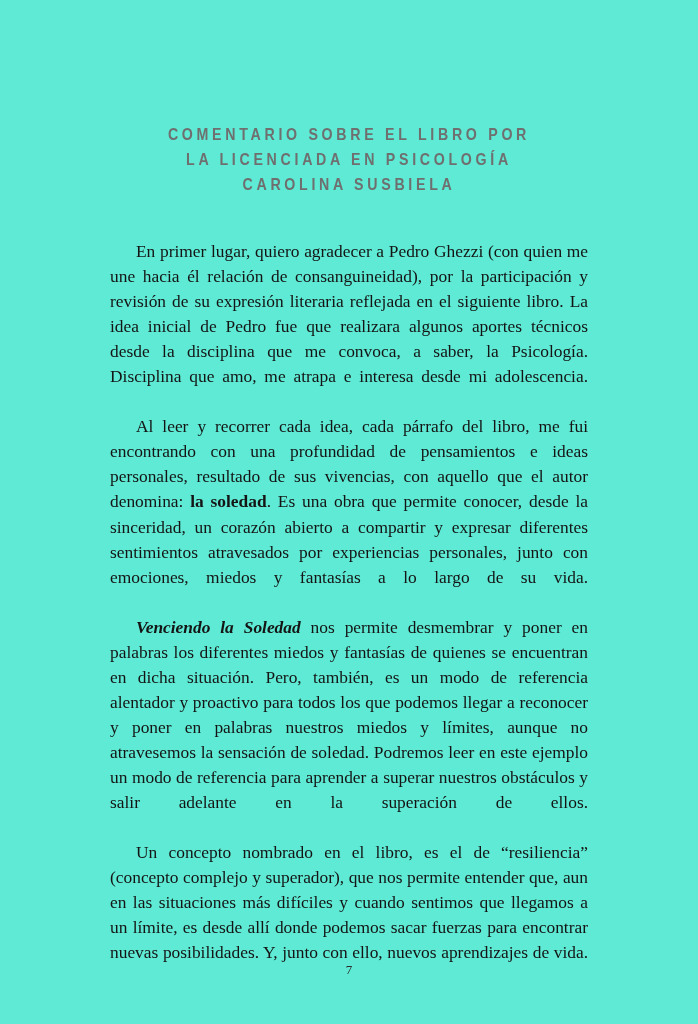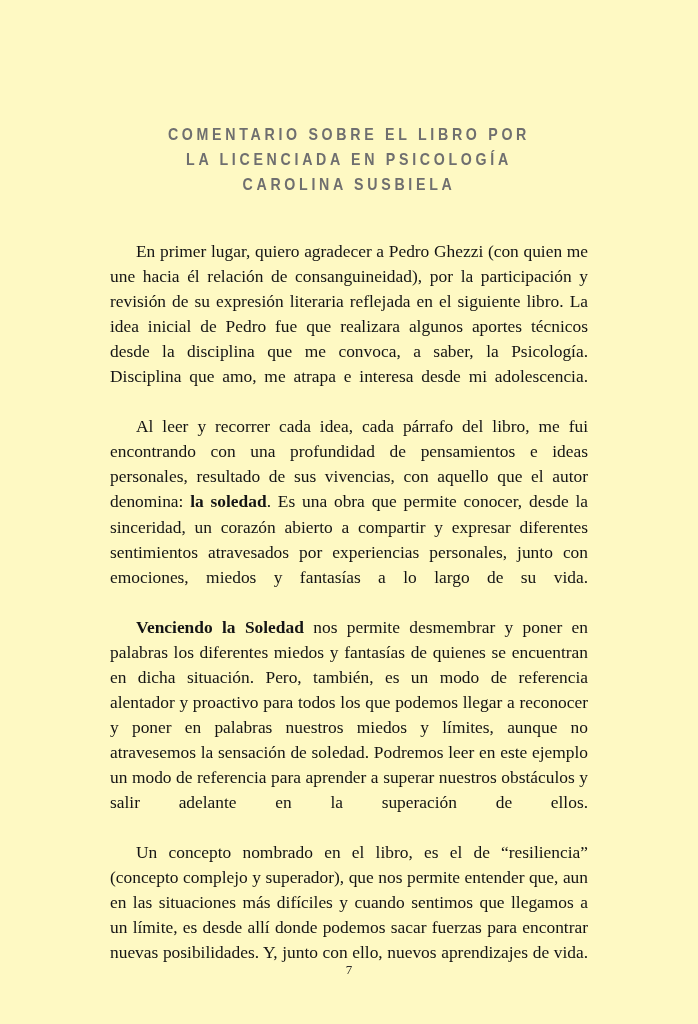--- a/index.html
+++ b/index.html
@@ -6,21 +6,21 @@
   html, body {
     margin: 0;
     padding: 0;
     background: #ffffff;
   }
 
   .page {
     position: relative;
     width: 698px;
     height: 1024px;
-    background: #fef9c3;
+    background: #5eead4;
     overflow: hidden;
     box-sizing: border-box;
   }
 
   
   .chapter-heading {
     position: absolute;
     left: 0;
     right: 0;
     top: 122px;
@@ -66,20 +66,21 @@
   .body-text p:last-child {
     text-align: justify;
   }
 
   .b {
     font-weight: 700;
   }
 
   .bi {
     font-weight: 700;
+    font-style: italic;
   }
 
   
   .body-text p::after {
     content: "";
     display: inline-block;
     width: 100%;
   }
 
   

